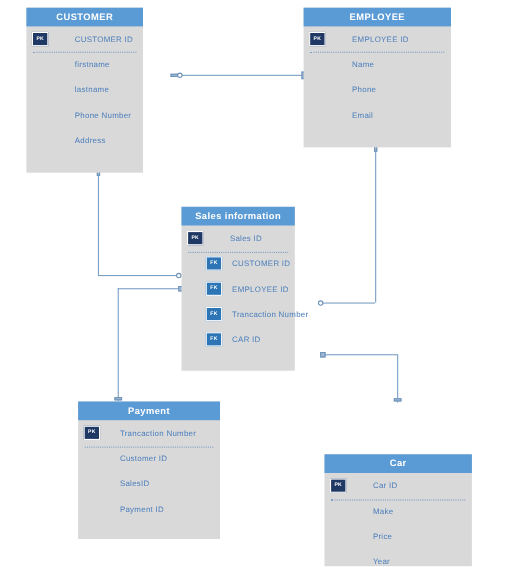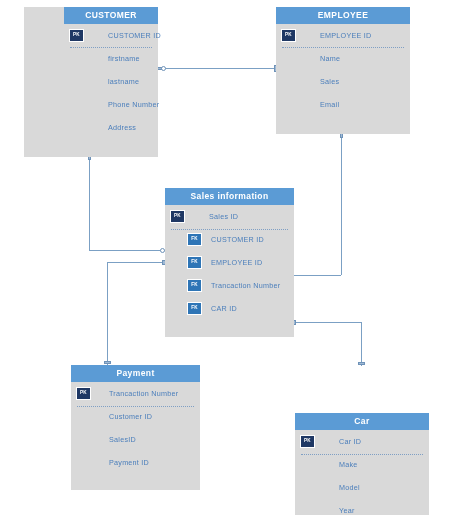--- a/index.html
+++ b/index.html
@@ -142,21 +142,21 @@
   <div class="conn v" style="left:341px; top:134px; height:141px;"></div>
   <div class="conn h" style="left:291px; top:275px; width:50px;"></div>
   <div class="endmark vbar" style="left:339.5px; top:131px;"></div>
   <div class="endmark circ" style="left:289px; top:273px;"></div>
 
   <div class="conn h" style="left:294px; top:322px; width:67px;"></div>
   <div class="conn v" style="left:361px; top:322px; height:44px;"></div>
   <div class="endmark sq" style="left:291px; top:320px;"></div>
   <div class="endmark bar" style="left:358px; top:362px;"></div>
 
-  <div class="entity" id="entity-customer" style="left:24px; top:7px; width:134px; height:150px;padding-left:40px;">
+  <div class="entity" id="entity-customer" style="left:24px; top:7px; width:106px; height:150px;">
     <div class="entity-header">CUSTOMER</div>
     <div class="entity-body">
       <div class="field">
         <span class="badge pk">PK</span>
         <span class="field-label">CUSTOMER ID</span>
       </div>
       <div class="separator" style="top:23px;"></div>
       <div class="field">
         <span class="field-label">firstname</span>
       </div>
@@ -177,29 +177,29 @@
     <div class="entity-body">
       <div class="field">
         <span class="badge pk">PK</span>
         <span class="field-label">EMPLOYEE ID</span>
       </div>
       <div class="separator" style="top:23px;"></div>
       <div class="field">
         <span class="field-label">Name</span>
       </div>
       <div class="field">
-        <span class="field-label">Sales</span>
+        <span class="field-label">Phone</span>
       </div>
       <div class="field">
         <span class="field-label">Email</span>
       </div>
     </div>
   </div>
 
-  <div class="entity" id="entity-sales" style="left:165px; top:188px; width:129px; height:149px;">
+  <div class="entity" id="entity-sales" style="left:165px; top:188px; width:103px; height:149px;">
     <div class="entity-header">Sales information</div>
     <div class="entity-body">
       <div class="field">
         <span class="badge pk">PK</span>
         <span class="field-label">Sales ID</span>
       </div>
       <div class="separator" style="top:24px;"></div>
       <div class="field fk">
         <span class="badge fk">FK</span>
         <span class="field-label">CUSTOMER ID</span>
@@ -244,21 +244,21 @@
     <div class="entity-body">
       <div class="field">
         <span class="badge pk">PK</span>
         <span class="field-label">Car ID</span>
       </div>
       <div class="separator" style="top:24px;"></div>
       <div class="field">
         <span class="field-label">Make</span>
       </div>
       <div class="field">
-        <span class="field-label">Model</span>
+        <span class="field-label">Price</span>
       </div>
       <div class="field">
         <span class="field-label">Year</span>
       </div>
       <div class="field">
         <span class="field-label">Price</span>
       </div>
     </div>
   </div>
 

